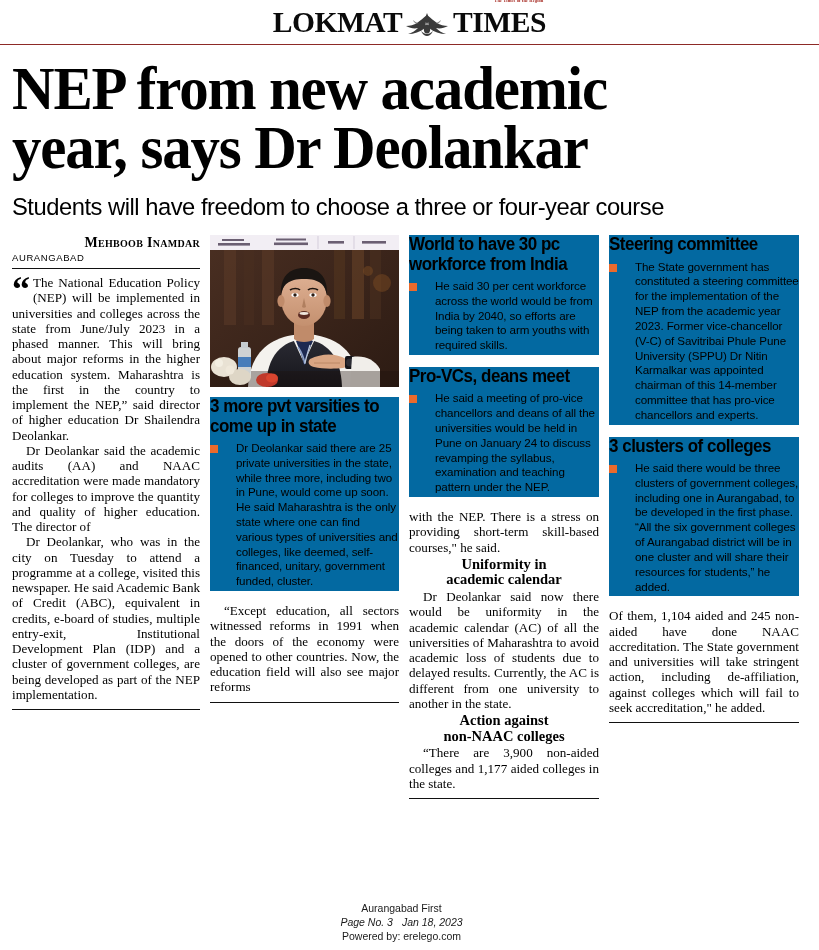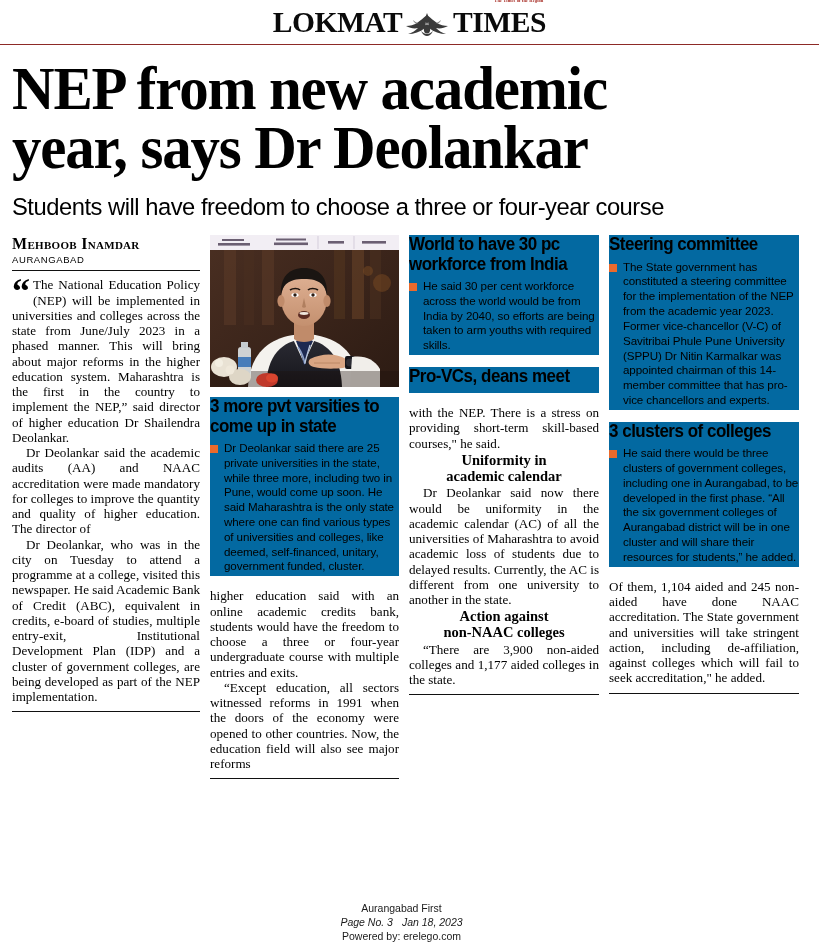--- a/index.html
+++ b/index.html
@@ -99,24 +99,25 @@
   }
   .col { width: 188px; flex: 0 0 188px; }
   .col-2 { width: 189px; flex: 0 0 189px; }
   .col-3 { width: 190px; flex: 0 0 190px; }
   .col-4 { width: 190px; flex: 0 0 190px; }
 
   
   .byline-name {
     font-family: "Liberation Serif", serif;
     font-weight: bold;
-    font-size: 16px;
+    font-size: 14px;
     font-variant: small-caps;
     letter-spacing: 0.3px;
     line-height: 1.1;
+    text-align: right;
   }
   .byline-place {
     font-family: "Liberation Sans", sans-serif;
     font-size: 9.5px;
     letter-spacing: 0.6px;
     margin-top: 2px;
     line-height: 1.1;
   }
   .byline-rule {
     border-top: 1px solid #111;
@@ -180,21 +181,21 @@
     font-size: 17.5px;
     line-height: 1.1;
     letter-spacing: -0.5px;
     margin: 0 0 5px 0;
     transform: scaleX(0.97);
     transform-origin: left top;
   }
   .sb-item {
     display: flex;
     align-items: flex-start;
-    gap: 6px;
+    gap: 18px;
   }
   .sb-bullet {
     width: 8px;
     height: 8px;
     background: #ea6a2c;
     flex: 0 0 8px;
     margin-top: 4px;
   }
   .sb-text {
     font-family: "Liberation Sans", sans-serif;
@@ -383,37 +384,40 @@
 
     <div class="sb">
       <div class="sb-title">3 more pvt varsities to come up in state</div>
       <div class="sb-item">
         <span class="sb-bullet" style="background: rgb(234, 106, 44);"></span>
         <span class="sb-text">Dr Deolankar said there are 25 private universities in the state, while three more, including two in Pune, would come up soon. He said Maharashtra is the only state where one can find various types of universities and colleges, like deemed, self-financed, unitary, government funded, cluster.</span>
       </div>
     </div>
 
     <div class="body-text">
-      <p class="lead">higher education said with an online academic credits bank, students would have the freedom to choose a three or four-year undergraduate course with multiple entries and exits.</p>
       <p>“Except education, all sectors witnessed reforms in 1991 when the doors of the economy were opened to other countries. Now, the education field will also see major reforms</p>
     </div>
     <div class="col-bottom-rule"></div>
   </div>
 
   <div class="col-3">
     <div class="sb">
       <div class="sb-title">World to have 30 pc workforce from India</div>
       <div class="sb-item">
         <span class="sb-bullet" style="background: rgb(234, 106, 44);"></span>
         <span class="sb-text">He said 30 per cent workforce across the world would be from India by 2040, so efforts are being taken to arm youths with required skills.</span>
       </div>
     </div>
 
     <div class="sb">
       <div class="sb-title">Pro-VCs, deans meet</div>
+      <div class="sb-item">
+        <span class="sb-bullet" style="background: rgb(234, 106, 44);"></span>
+        <span class="sb-text">He said a meeting of pro-vice chancellors and deans of all the universities would be held in Pune on January 24 to discuss revamping the syllabus, examination and teaching pattern under the NEP.</span>
+      </div>
     </div>
 
     <div class="body-text">
       <p class="lead">with the NEP. There is a stress on providing short-term skill-based courses," he said.</p>
       <div class="crosshead">
         <span>Uniformity in</span><br>
         <span>academic calendar</span>
       </div>
       <p>Dr Deolankar said now there would be uniformity in the academic calendar (AC) of all the universities of Maharashtra to avoid academic loss of students due to delayed results. Currently, the AC is different from one university to another in the state.</p>
       <div class="crosshead">

